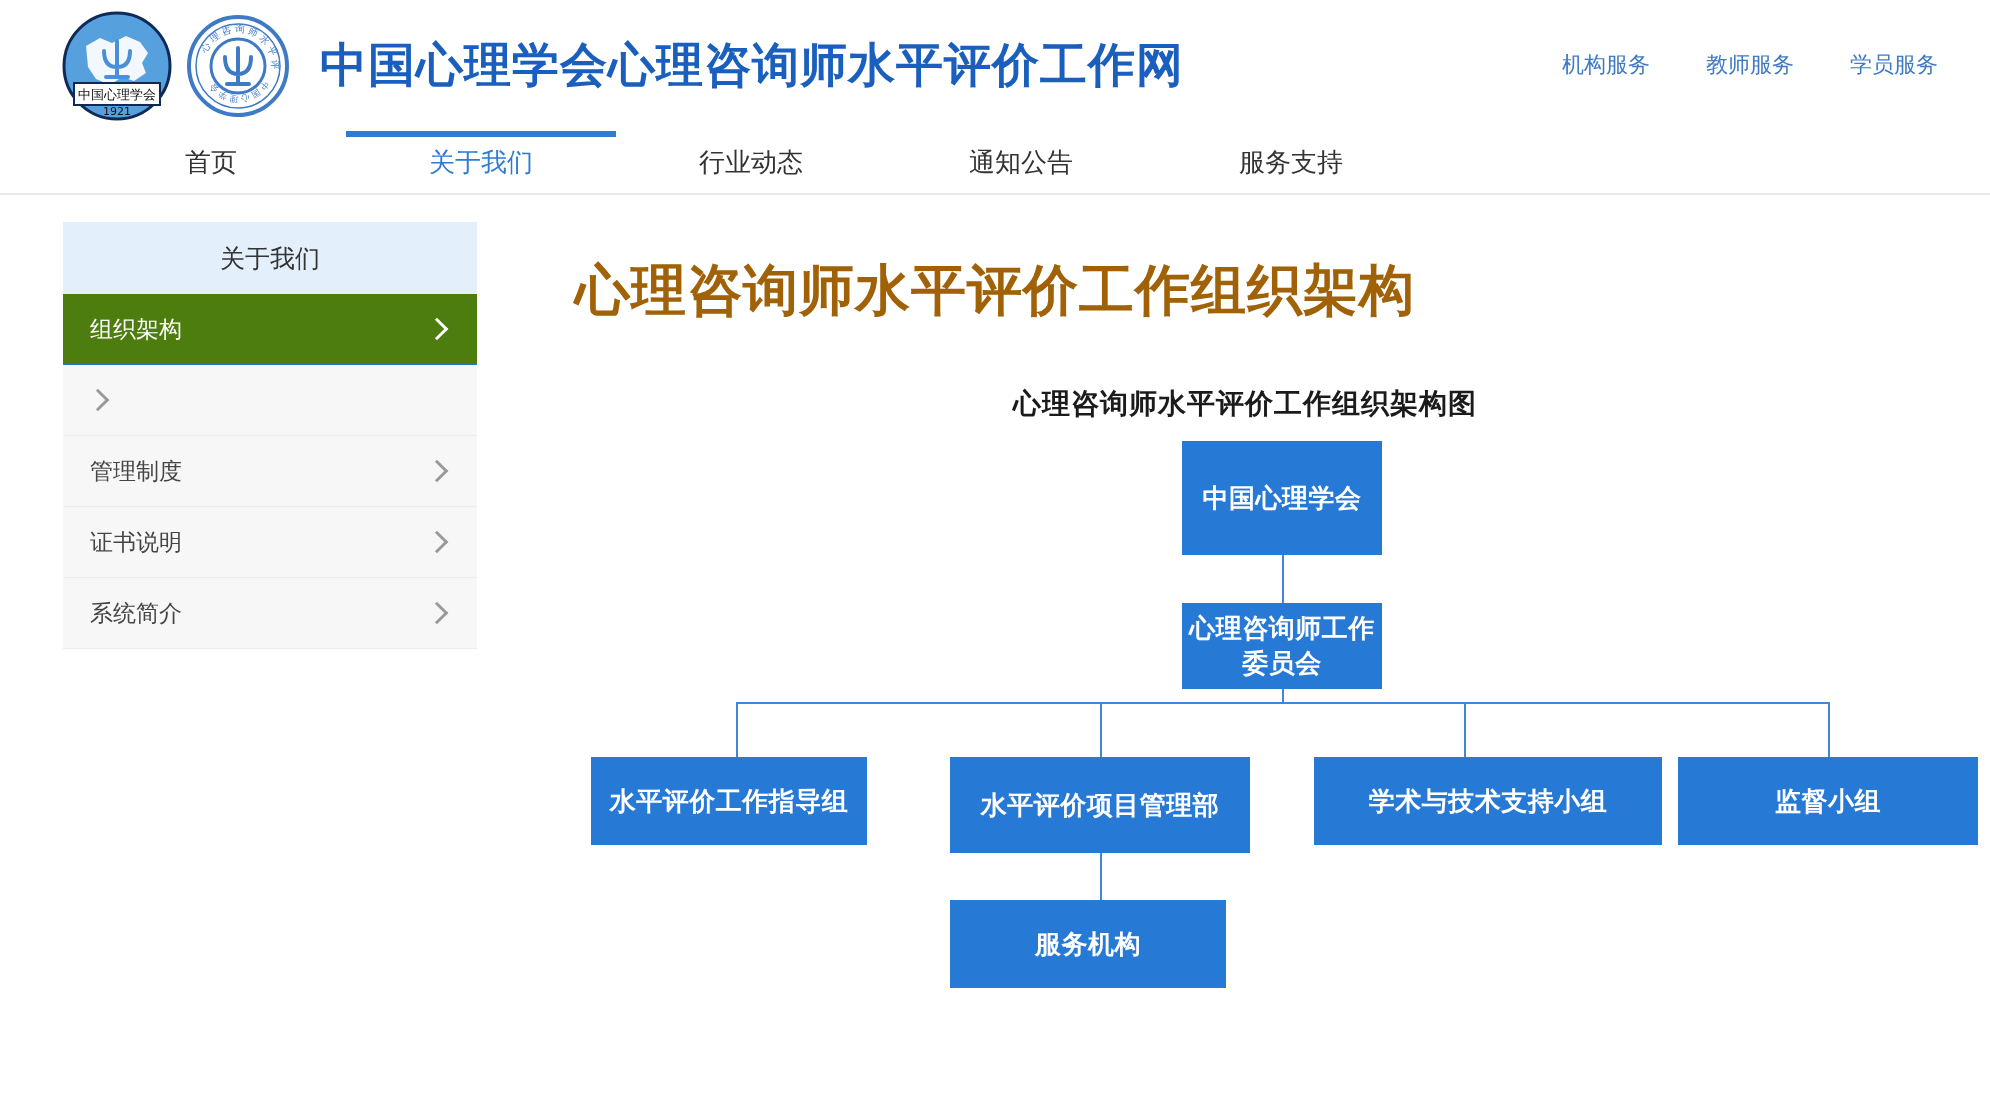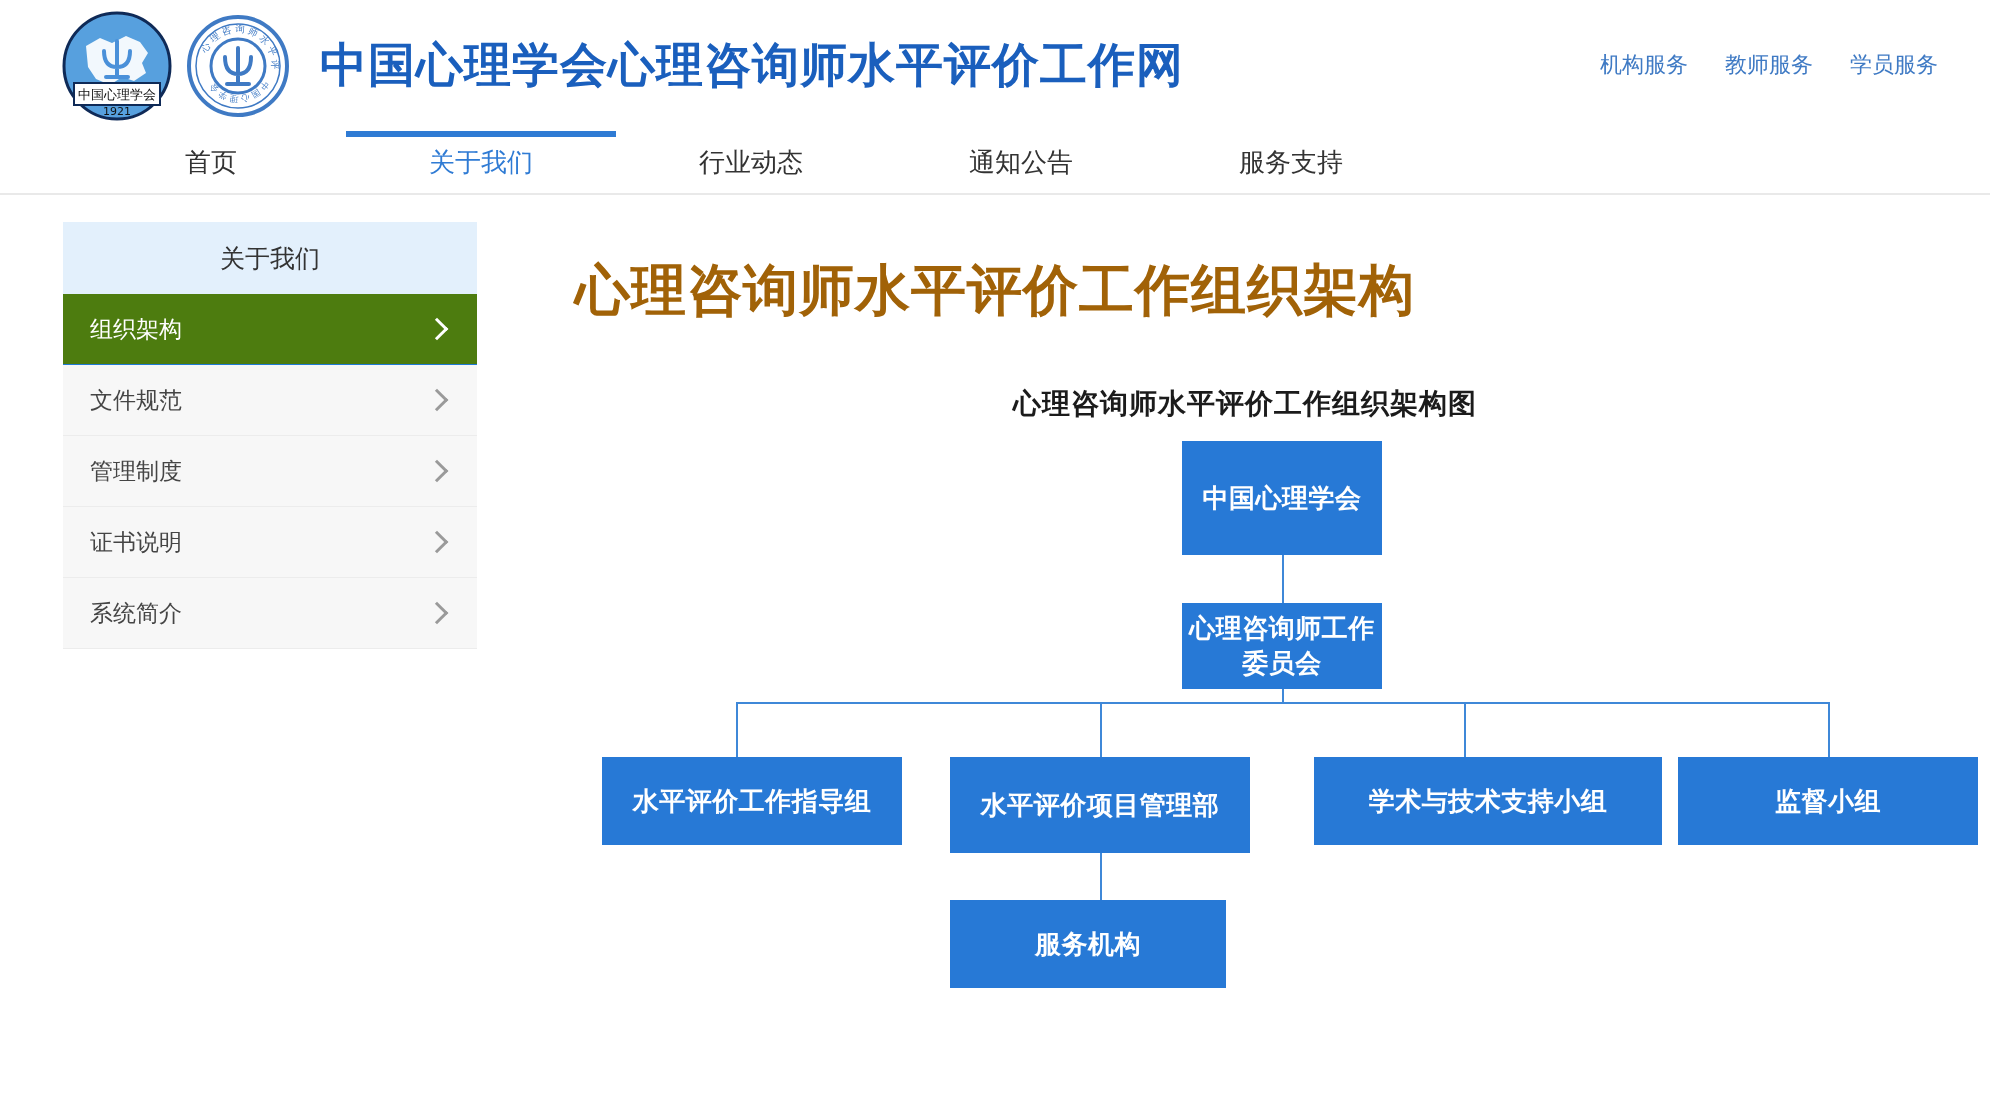--- a/index.html
+++ b/index.html
@@ -36,21 +36,21 @@
     font-weight: bold;
     color: #1a5fbd;
     letter-spacing: 1px;
     white-space: nowrap;
   }
 
   .utility-nav {
     position: absolute;
     right: 52px; top: 50px;
     display: flex;
-    gap: 37px;
+    gap: 56px;
   }
   .utility-nav a {
     font-size: 22px;
     color: #3f7ac4;
     text-decoration: none;
     white-space: nowrap;
   }
 
   
   .main-nav {
@@ -248,21 +248,20 @@
 <div class="page-body">
 
   <aside class="sidebar">
     <div class="sidebar-header">关于我们</div>
 
     <div class="sidebar-item active">
       <span class="label">组织架构</span>
       <span class="chevron"></span>
     </div>
     <div class="sidebar-item">
-      <span class="label">文件规范</span>
       <span class="chevron"></span>
     </div>
     <div class="sidebar-item">
       <span class="label">管理制度</span>
       <span class="chevron"></span>
     </div>
     <div class="sidebar-item">
       <span class="label">证书说明</span>
       <span class="chevron"></span>
     </div>
@@ -284,21 +283,21 @@
       <div class="conn v" style="left:161px; top:317px; height:55px;"></div>
       <div class="conn v" style="left:525px; top:317px; height:55px;"></div>
       <div class="conn v" style="left:889px; top:317px; height:55px;"></div>
       <div class="conn v" style="left:1253px; top:317px; height:55px;"></div>
       <div class="conn v" style="left:525px; top:460px; height:55px;"></div>
 
       <div class="node" style="left:607px; top:56px; width:200px; height:114px;">中国心理学会</div>
 
       <div class="node" style="left:607px; top:218px; width:200px; height:86px;">心理咨询师工作委员会</div>
 
-      <div class="node" style="left:27px; top:372px; width:300px; height:88px;">水平评价工作指导组</div>
+      <div class="node" style="left:16px; top:372px; width:276px; height:88px;">水平评价工作指导组</div>
 
       <div class="node" style="left:375px; top:372px; width:300px; height:96px;">水平评价项目管理部</div>
 
       <div class="node" style="left:739px; top:372px; width:348px; height:88px;">学术与技术支持小组</div>
 
       <div class="node" style="left:1103px; top:372px; width:300px; height:88px;font-family:Liberation Serif, serif;">监督小组</div>
 
       <div class="node" style="left:375px; top:515px; width:276px; height:88px;">服务机构</div>
     </div>
   </main>

